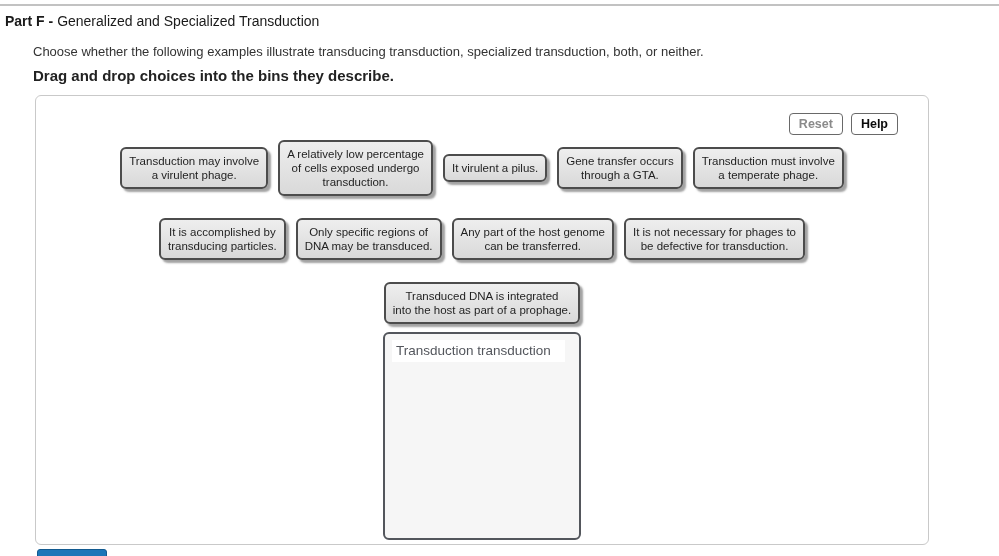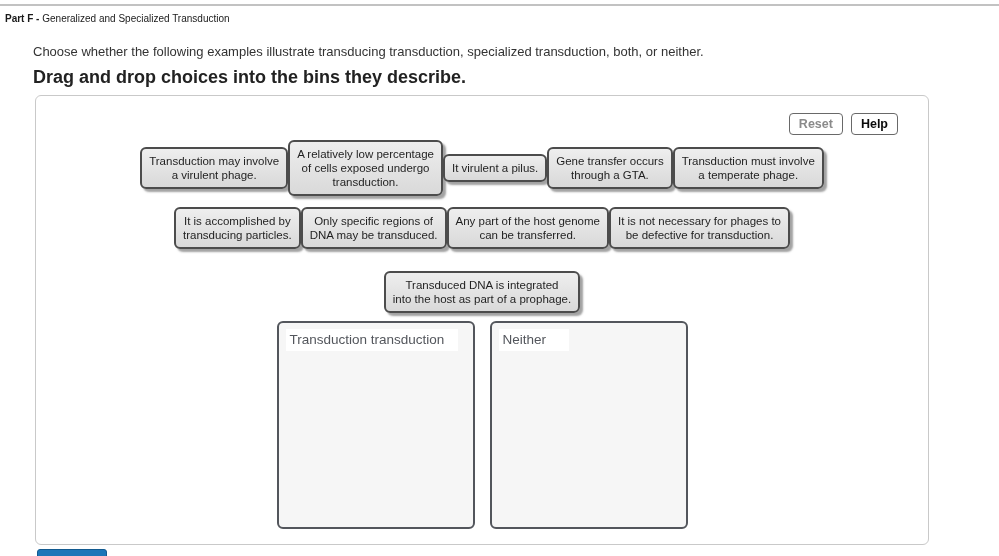--- a/index.html
+++ b/index.html
@@ -11,30 +11,30 @@
     position: relative;
     color: #222;
   }
   .top-rule {
     position: absolute; top: 4px; left: 0;
     width: 999px; height: 2px;
     background: #c2c2c2;
   }
   .heading {
     position: absolute; top: 13px; left: 5px;
-    font-size: 10px; color: #1a1a1a;
+    font-size: 14px; color: #1a1a1a;
   }
   .heading .bold { font-weight: bold; }
   .instruction {
     position: absolute; top: 44px; left: 33px;
     font-size: 13px; color: #333;
   }
   .directive {
     position: absolute; top: 67px; left: 33px;
-    font-size: 18px; font-weight: bold; color: #222;
+    font-size: 15px; font-weight: bold; color: #222;
   }
   .panel {
     position: absolute; top: 95px; left: 35px;
     width: 894px; height: 450px;
     border: 1px solid #c9c9c9;
     border-radius: 6px;
     background: #ffffff;
   }
   .actions {
     position: absolute; top: 17px; right: 30px;
@@ -50,24 +50,24 @@
     padding: 2px 9px;
     height: 22px;
     cursor: pointer;
   }
   .btn.reset { color: #8a8a8a; }
   .btn.help  { color: #0a0a0a; }
   .row {
     display: flex;
     justify-content: center;
     align-items: center;
-    gap: 0;
+    gap: 10px;
   }
   .row1 { margin-top: 44px; }
-  .row2 { margin-top: 11px; }
+  .row2 { margin-top: 22px; }
   .row3 { margin-top: 22px; }
   .chip {
     font-size: 11.5px;
     line-height: 14px;
     text-align: center;
     white-space: nowrap;
     color: #1f1f1f;
     padding: 5px 7px;
     background: linear-gradient(#eeeeee, #d9d9d9);
     border: 2px solid #4c4c4c;
@@ -138,20 +138,17 @@
   </div>
 
   <div class="row row3">
     <div class="chip">Transduced DNA is integrated<br>into the host as part of a prophage.</div>
   </div>
 
   <div class="bins">
     <div class="bin">
       <span class="bin-label">Transduction transduction</span>
     </div>
-    <div class="bin">
-      <span class="bin-label">Neither</span>
-    </div>
   </div>
 
 </div>
 
 <div class="submit-btn"></div>
 
 </body></html>

